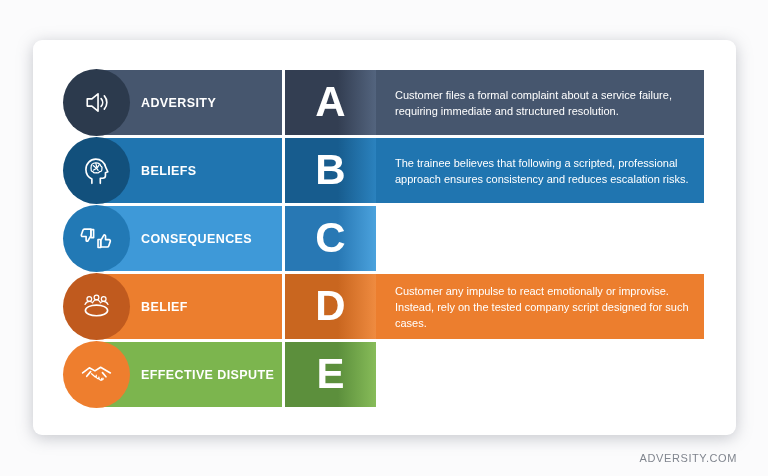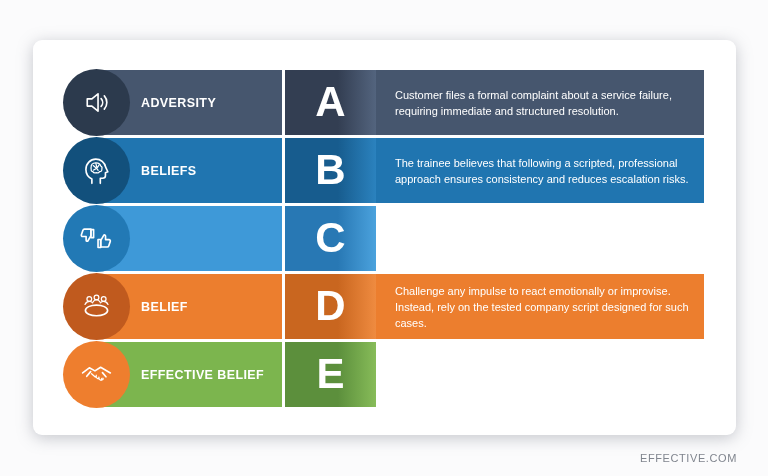--- a/index.html
+++ b/index.html
@@ -105,20 +105,21 @@
     <div class="letter-cell">
       <span class="letter">A</span>
     </div>
     <div class="desc">
       <p>Customer files a formal complaint about a service failure, requiring immediate and structured resolution.</p>
     </div>
   </div>
 
   <div class="row" style="top: 206px; --circle: #2279B5; --main: #3E99D8; --dark: #2878B4; --mid: #4BA2DD;">
     <div class="bar"></div>
+    <div class="label">CONSEQUENCES</div>
     <div class="circle">
 
       <svg viewBox="0 0 36 36">
         <g class="icon-stroke">
           <path d="M19.5 19 h2.6 v7.8 h-2.6 z"></path>
           <path d="M22.1 20 l2.9-5 c0.5-0.9 1.8-0.5 1.8 0.6 v3.5 h3.4 c0.9 0 1.5 0.8 1.2 1.7 l-1.5 4.5 c-0.2 0.6-0.8 1-1.4 1 h-6.4 z"></path>
         </g>
         <g class="icon-stroke" transform="rotate(180 8.8 9.6)">
           <path d="M2.4 2 h2.6 v7.8 H2.4 z"></path>
           <path d="M5 3 l2.9-5 c0.5-0.9 1.8-0.5 1.8 0.6 v3.5 h3.4 c0.9 0 1.5 0.8 1.2 1.7 l-1.5 4.5 c-0.2 0.6-0.8 1-1.4 1 H5 z" transform="translate(0,1)"></path>
@@ -144,37 +145,37 @@
         <path class="icon-stroke-thin" d="M14.6 13.6 c0.8-1.6 2-2.4 3.4-2.4 1.4 0 2.6 0.8 3.4 2.4"></path>
         <path class="icon-stroke-thin" d="M21.7 14.5 c0.8-0.9 1.9-1.4 3.2-1.4 1.7 0 3.3 1 4.3 2.9"></path>
         <ellipse class="icon-stroke" cx="18" cy="21.8" rx="10.8" ry="5.2"></ellipse>
       </svg>
 
     </div>
     <div class="letter-cell">
       <span class="letter">D</span>
     </div>
     <div class="desc">
-      <p>Challenge any impulse to react emotionally or improvise. Instead, rely on the tested company script designed for such cases.</p>
+      <p>Customer any impulse to react emotionally or improvise. Instead, rely on the tested company script designed for such cases.</p>
     </div>
   </div>
 
   <div class="row" style="top: 342px; --circle: #EE7E2E; --main: #7CB54E; --dark: #5C8F3C; --mid: #87BC59;">
     <div class="bar"></div>
-    <div class="label">EFFECTIVE BELIEF</div>
+    <div class="label">EFFECTIVE DISPUTE</div>
     <div class="circle">
 
       <svg viewBox="0 0 36 36">
         <path class="icon-stroke" d="M4.5 16.5 L11 11.5 l5.5 3 L22 11 l9.5 5.5"></path>
         <path class="icon-stroke" d="M8.5 19.8 l3.8-4.6 M27.2 20.2 l-3.4-4"></path>
         <path class="icon-stroke-thin" d="M13.2 17.2 l3 2.8 c0.9 0.8 2.2-0.2 1.5-1.3"></path>
         <path class="icon-stroke-thin" d="M16.6 19.8 l2.2 2 c0.9 0.8 2.2-0.2 1.5-1.3"></path>
         <path class="icon-stroke-thin" d="M19.8 21.6 l1.7 1.6 c1 0.9 2.4-0.3 1.5-1.4"></path>
         <path class="icon-stroke-thin" d="M22.8 23 c0.9 0.8 2.3-0.3 1.4-1.4"></path>
       </svg>
     </div>
     <div class="letter-cell">
       <span class="letter">E</span>
     </div>
   </div>
 </div>
-  <div class="watermark">EFFECTIVE.COM</div>
+  <div class="watermark">ADVERSITY.COM</div>
 </div>
 
 </body></html>

